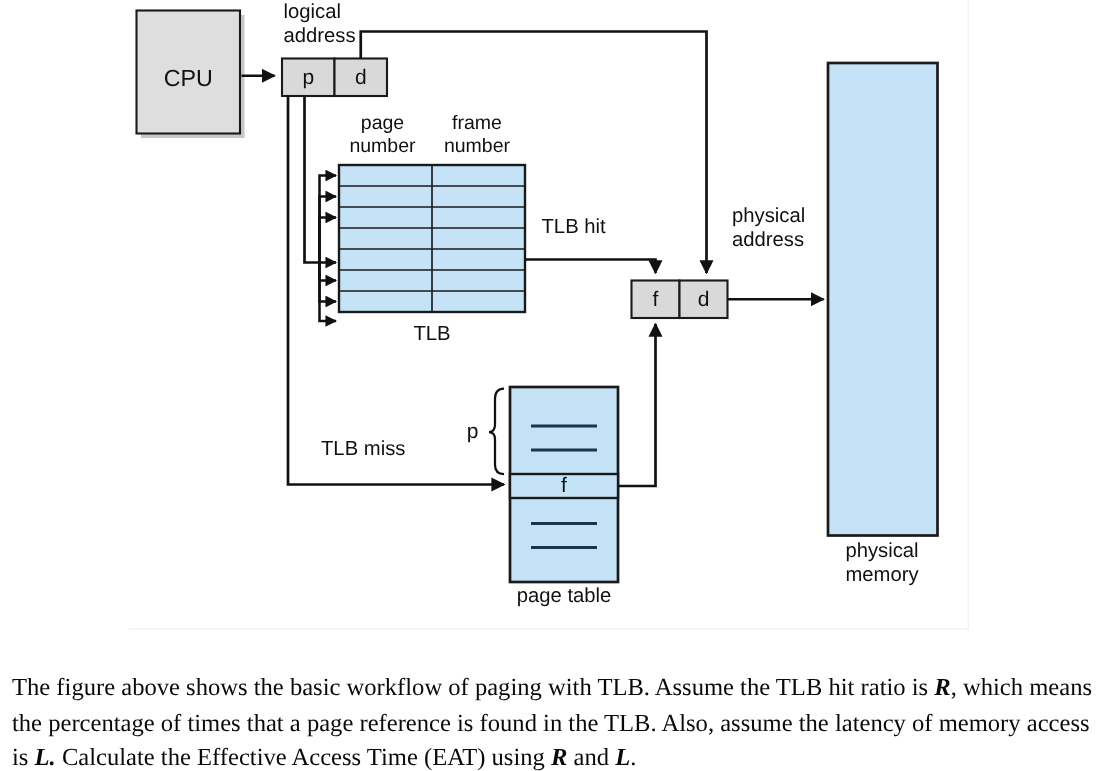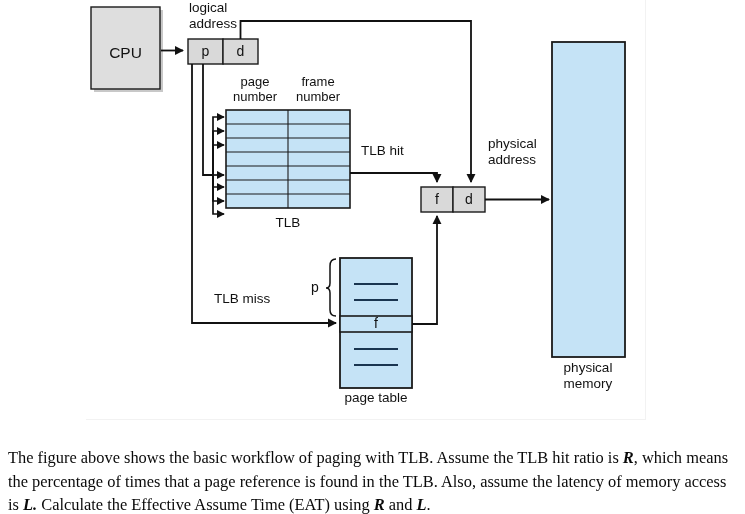--- a/index.html
+++ b/index.html
@@ -189,15 +189,15 @@
 
       <g>
         <rect x="466" y="42" width="73" height="315" fill="#c5e3f6" stroke="#1a1a1a" stroke-width="1.8"></rect>
         <text class="svg-label" x="502" y="362" text-anchor="middle" dominant-baseline="hanging">physical</text>
         <text class="svg-label" x="502" y="378" text-anchor="middle" dominant-baseline="hanging">memory</text>
       </g>
 
     </svg>
   </div>
 
-  <div id="caption"><span>The figure above shows the basic workflow of paging with TLB. Assume the TLB hit ratio is </span><b>R</b><span>, which means the percentage of times that a page reference is found in the TLB. Also, assume the latency of memory access is </span><b>L.</b><span>  Calculate the Effective Assume Time (EAT) using </span><b>R</b><span> and </span><b>L</b><span>.</span></div>
+  <div id="caption"><span>The figure above shows the basic workflow of paging with TLB. Assume the TLB hit ratio is </span><b>R</b><span>, which means the percentage of times that a page reference is found in the TLB. Also, assume the latency of memory access is </span><b>L.</b><span>  Calculate the Effective Access Time (EAT) using </span><b>R</b><span> and </span><b>L</b><span>.</span></div>
 
 </div>
 
 </body></html>

